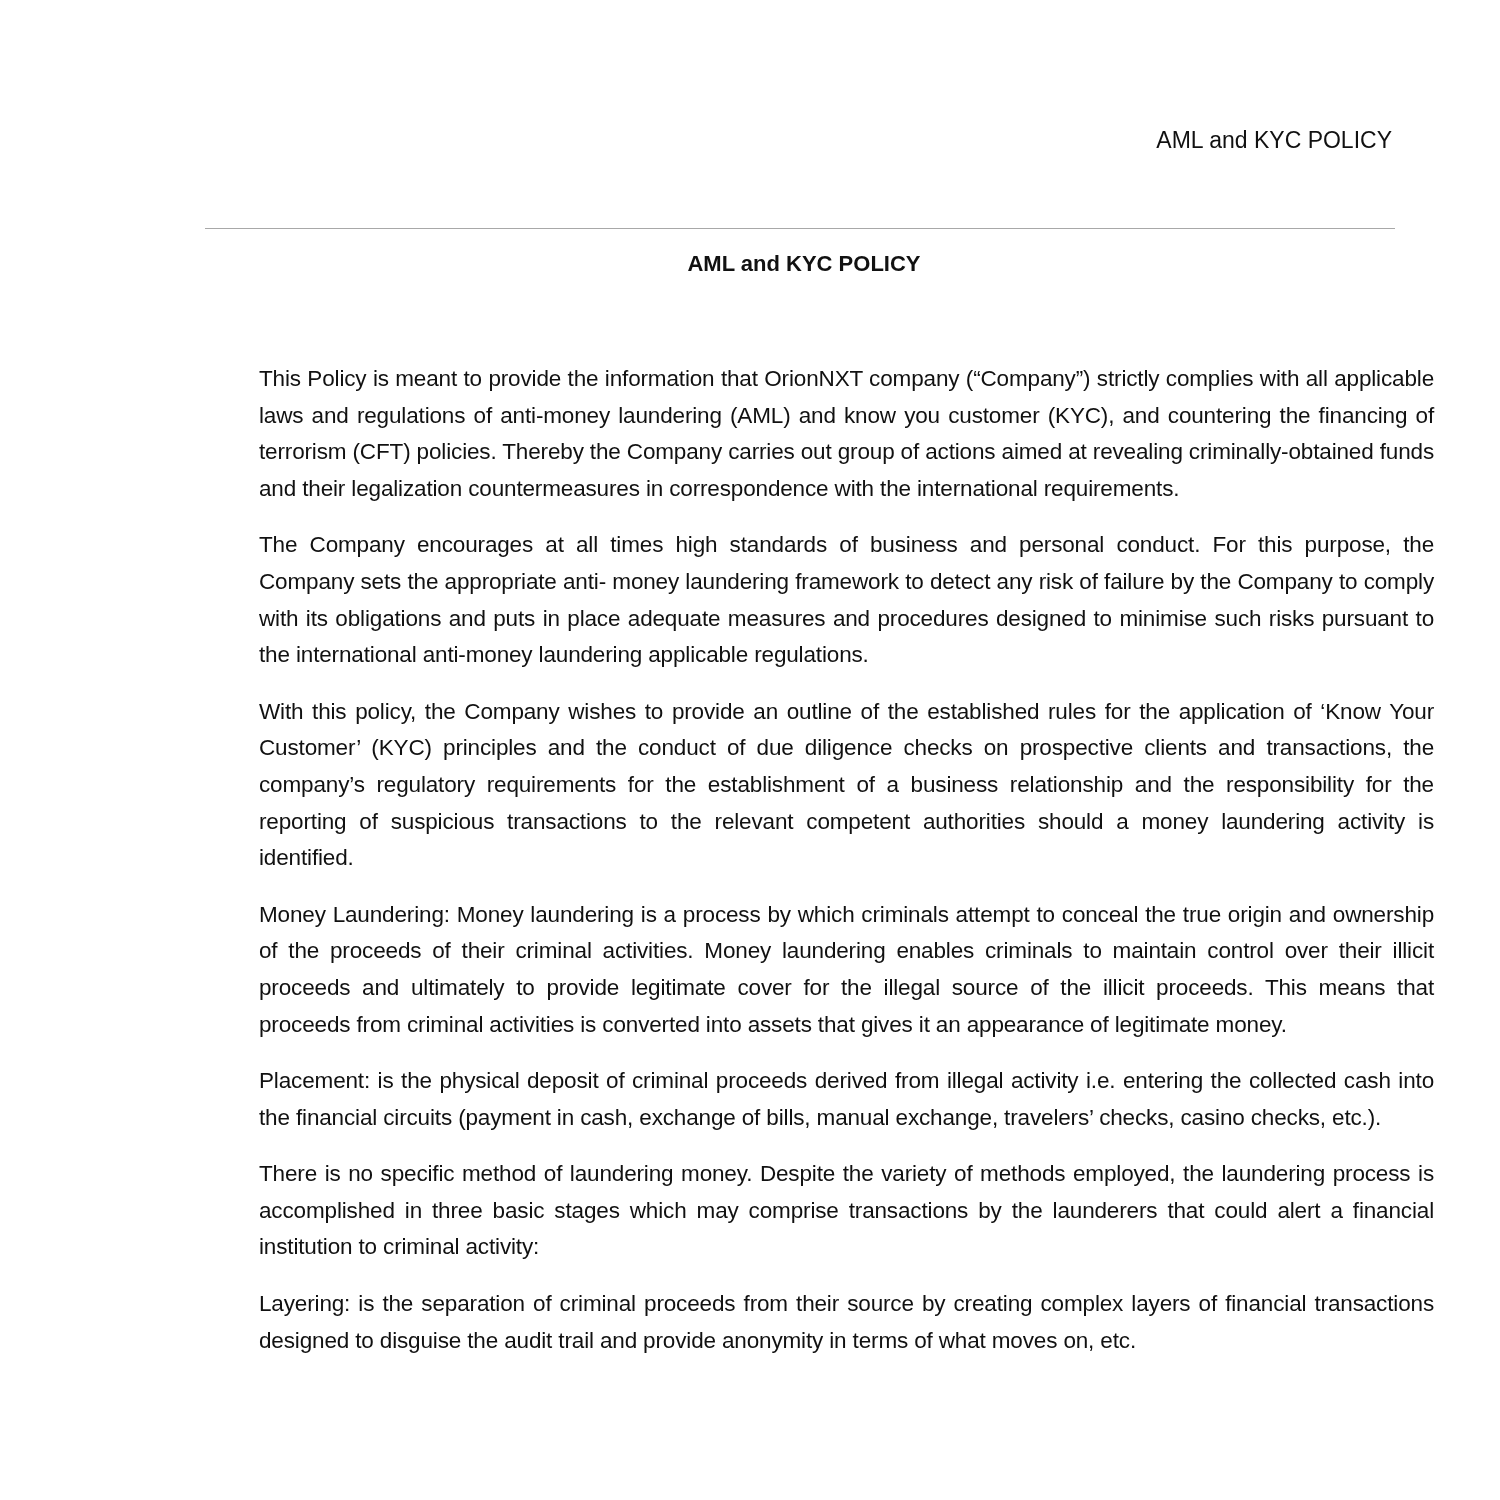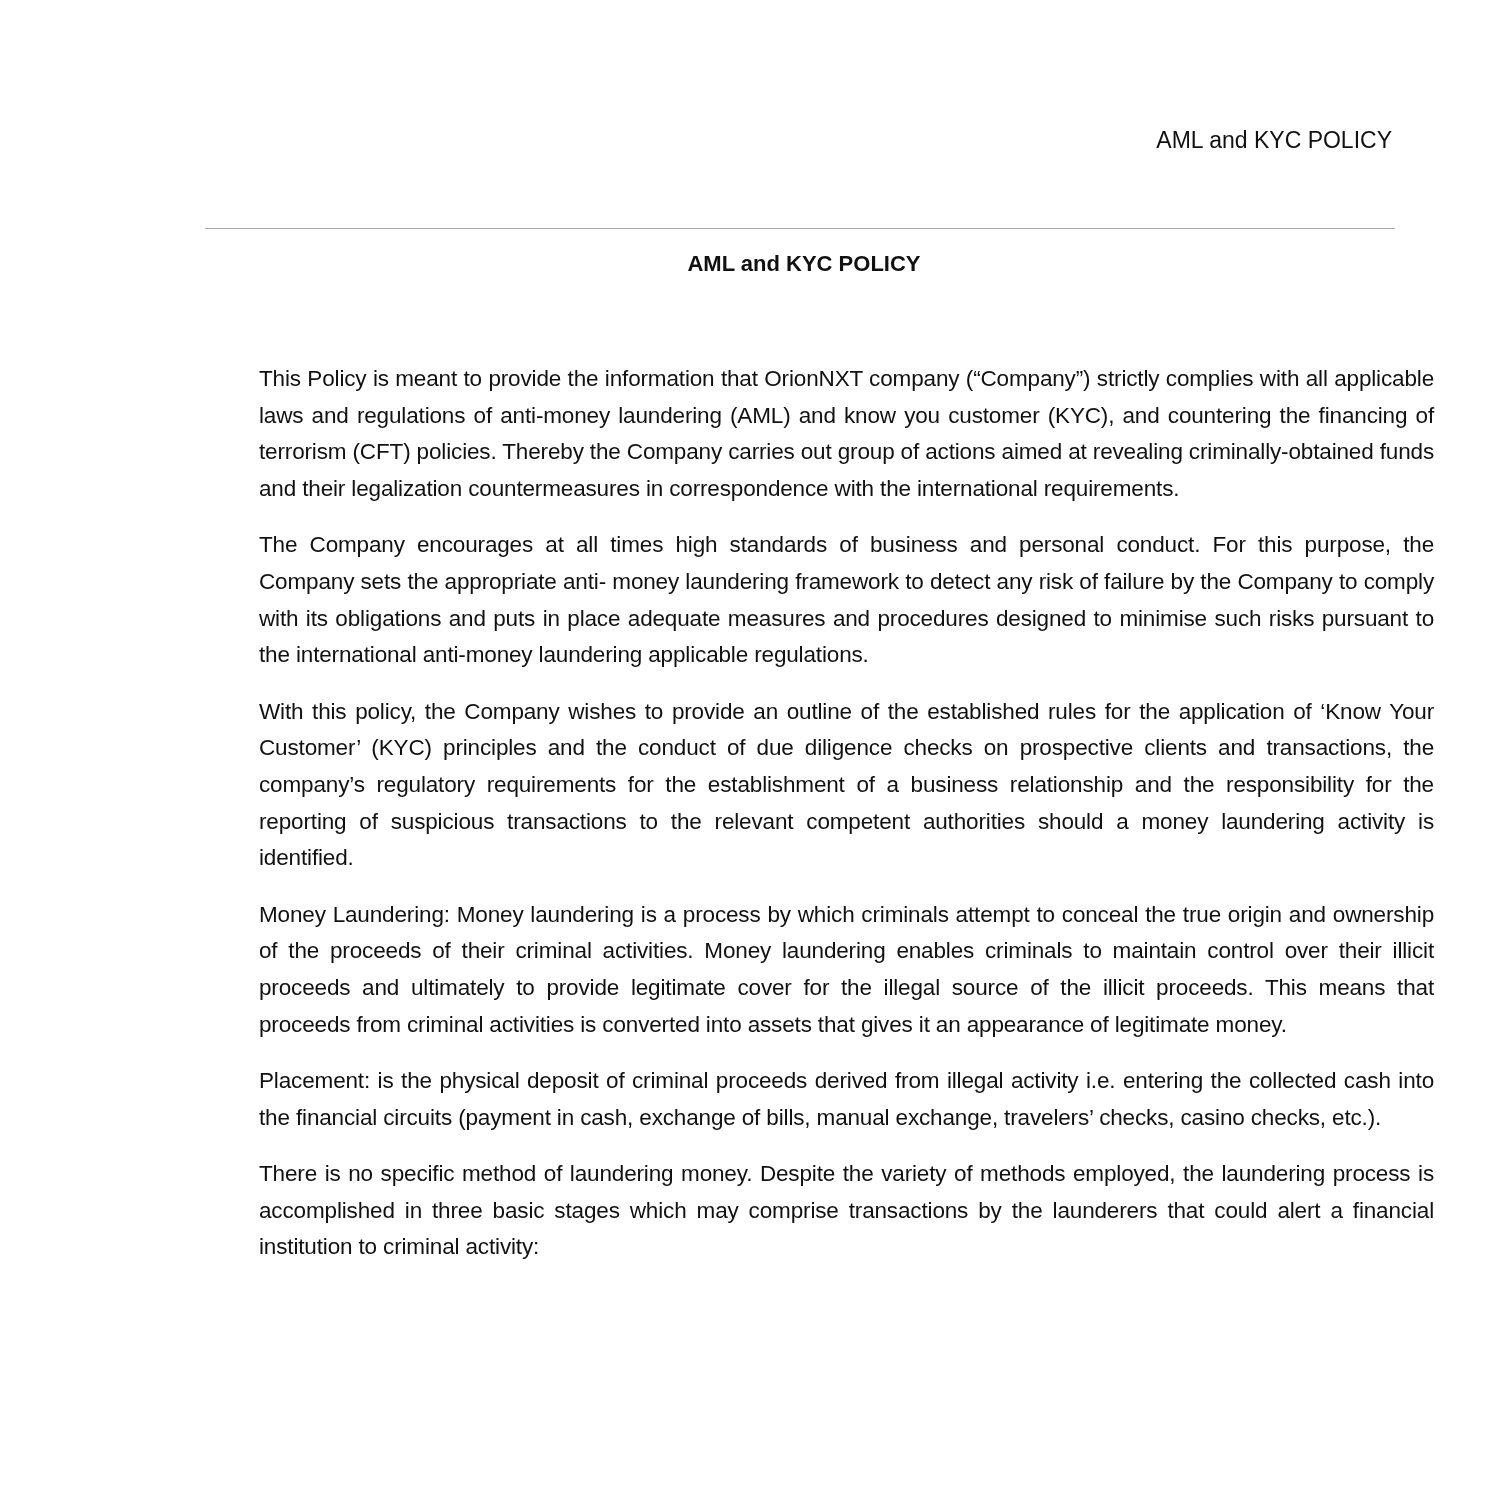--- a/index.html
+++ b/index.html
@@ -119,15 +119,18 @@
     </p>
     <p class="para">
       <span class="term">Money Laundering</span><span>: Money laundering is a process by which criminals attempt to conceal the true origin and ownership of the proceeds of their criminal activities. Money laundering enables criminals to maintain control over their illicit proceeds and ultimately to provide legitimate cover for the illegal source of the illicit proceeds. This means that proceeds from criminal activities is converted into assets that gives it an appearance of legitimate money.</span>
     </p>
     <p class="para">
       <span class="term">Placement</span><span>: is the physical deposit of criminal proceeds derived from illegal activity i.e. entering the collected cash into the financial circuits (payment in cash, exchange of bills, manual exchange, travelers’ checks, casino checks, etc.).</span>
     </p>
     <p class="para">
       <span>There is no specific method of laundering money. Despite the variety of methods employed, the laundering process is accomplished in three basic stages which may comprise transactions by the launderers that could alert a financial institution to criminal activity:</span>
     </p>
+    <p class="para">
+      <span class="term">Layering</span><span>: is the separation of criminal proceeds from their source by creating complex layers of financial transactions designed to disguise the audit trail and provide anonymity in terms of what moves on, etc.</span>
+    </p>
   </div>
 
 </div>
 
 </body></html>

